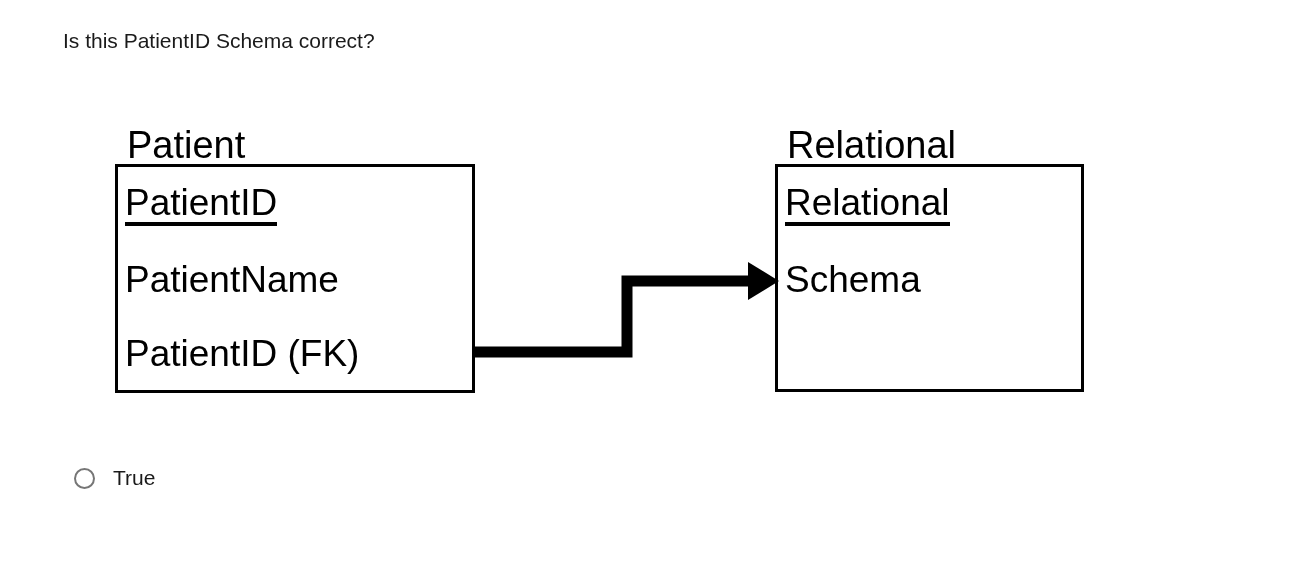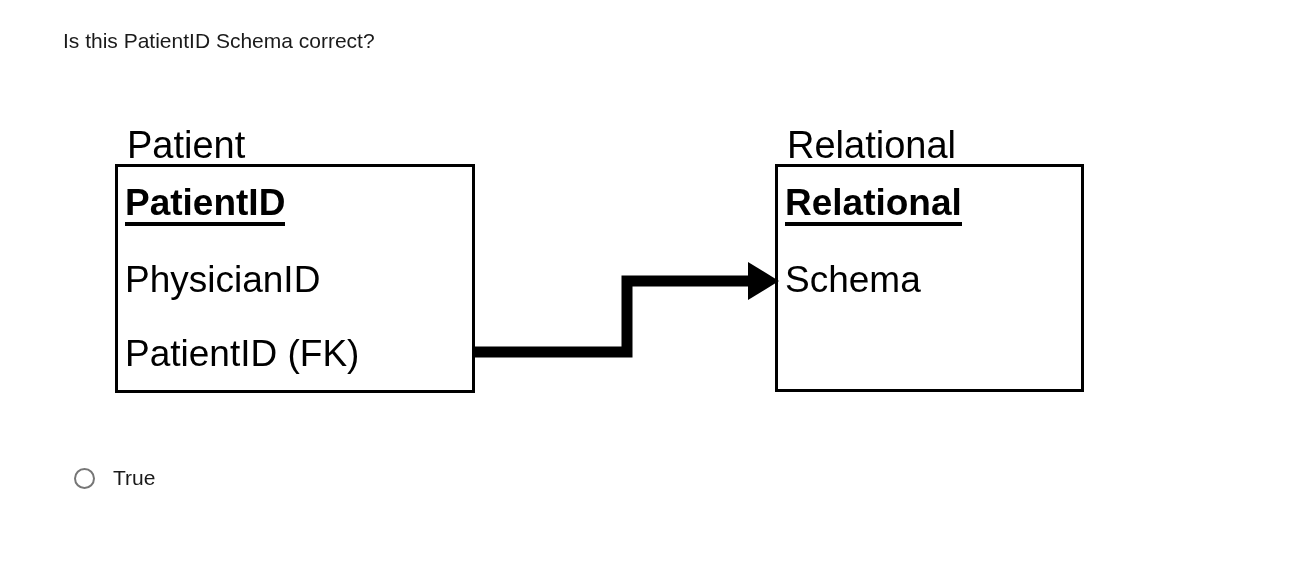--- a/index.html
+++ b/index.html
@@ -71,21 +71,21 @@
     height: 74px;
     display: flex;
     align-items: center;
     white-space: nowrap;
     color: #000;
   }
   .attr .attr-text {
     display: inline-block;
   }
   .attr.key .attr-text {
-    font-weight: bold;
+    font-weight: normal;
     border-bottom: 4px solid #000;
     padding-bottom: 1px;
     line-height: 1.0;
   }
 
   
   #entity-patient   { left: 115px; top: 164px; }
   #entity-patient .entity-box   { width: 360px; height: 229px; }
   #entity-physician { left: 775px; top: 164px; }
   #entity-physician .entity-box { width: 309px; height: 228px; }
@@ -137,21 +137,21 @@
 <div class="diagram">
 
   <div class="entity" id="entity-patient">
     <div class="entity-title">Patient</div>
     <div class="entity-box"></div>
     <div class="attr-list">
       <div class="attr key">
         <span class="attr-text">PatientID</span>
       </div>
       <div class="attr">
-        <span class="attr-text">PhysicianID</span>
+        <span class="attr-text">PatientName</span>
       </div>
       <div class="attr">
         <span class="attr-text">PatientID (FK)</span>
       </div>
     </div>
   </div>
 
   <div class="entity" id="entity-physician">
     <div class="entity-title">Relational</div>
     <div class="entity-box"></div>

